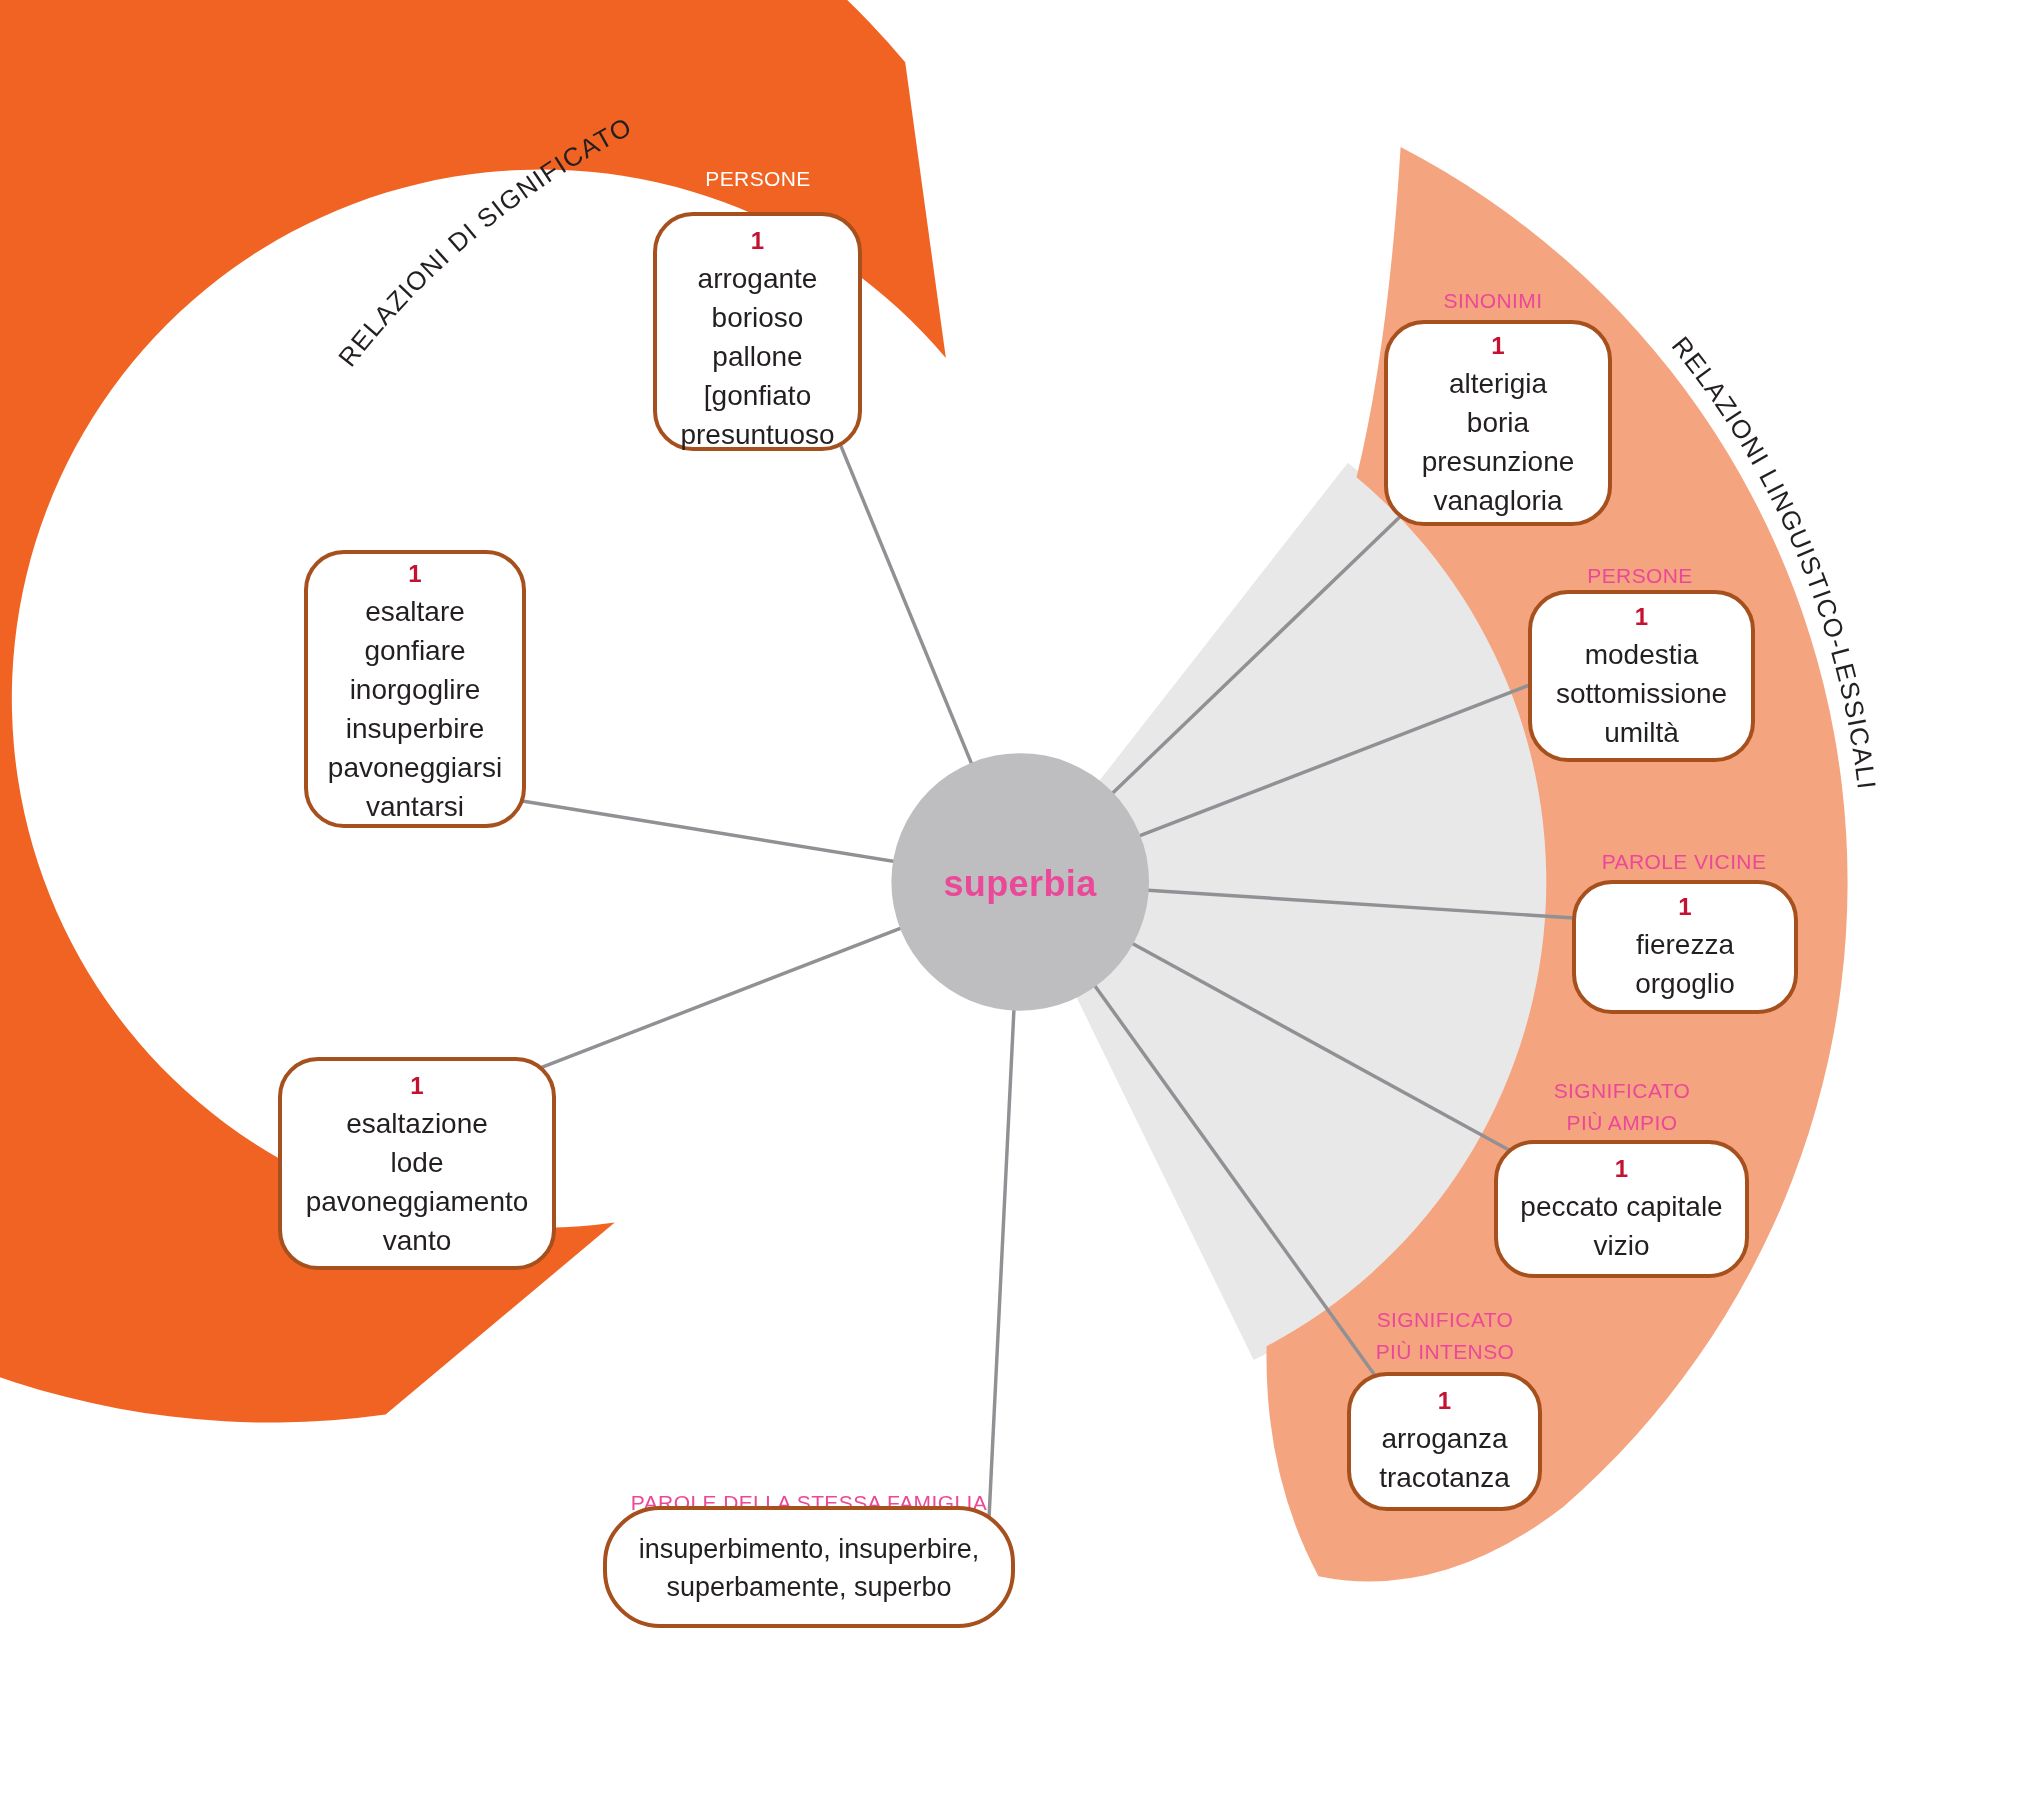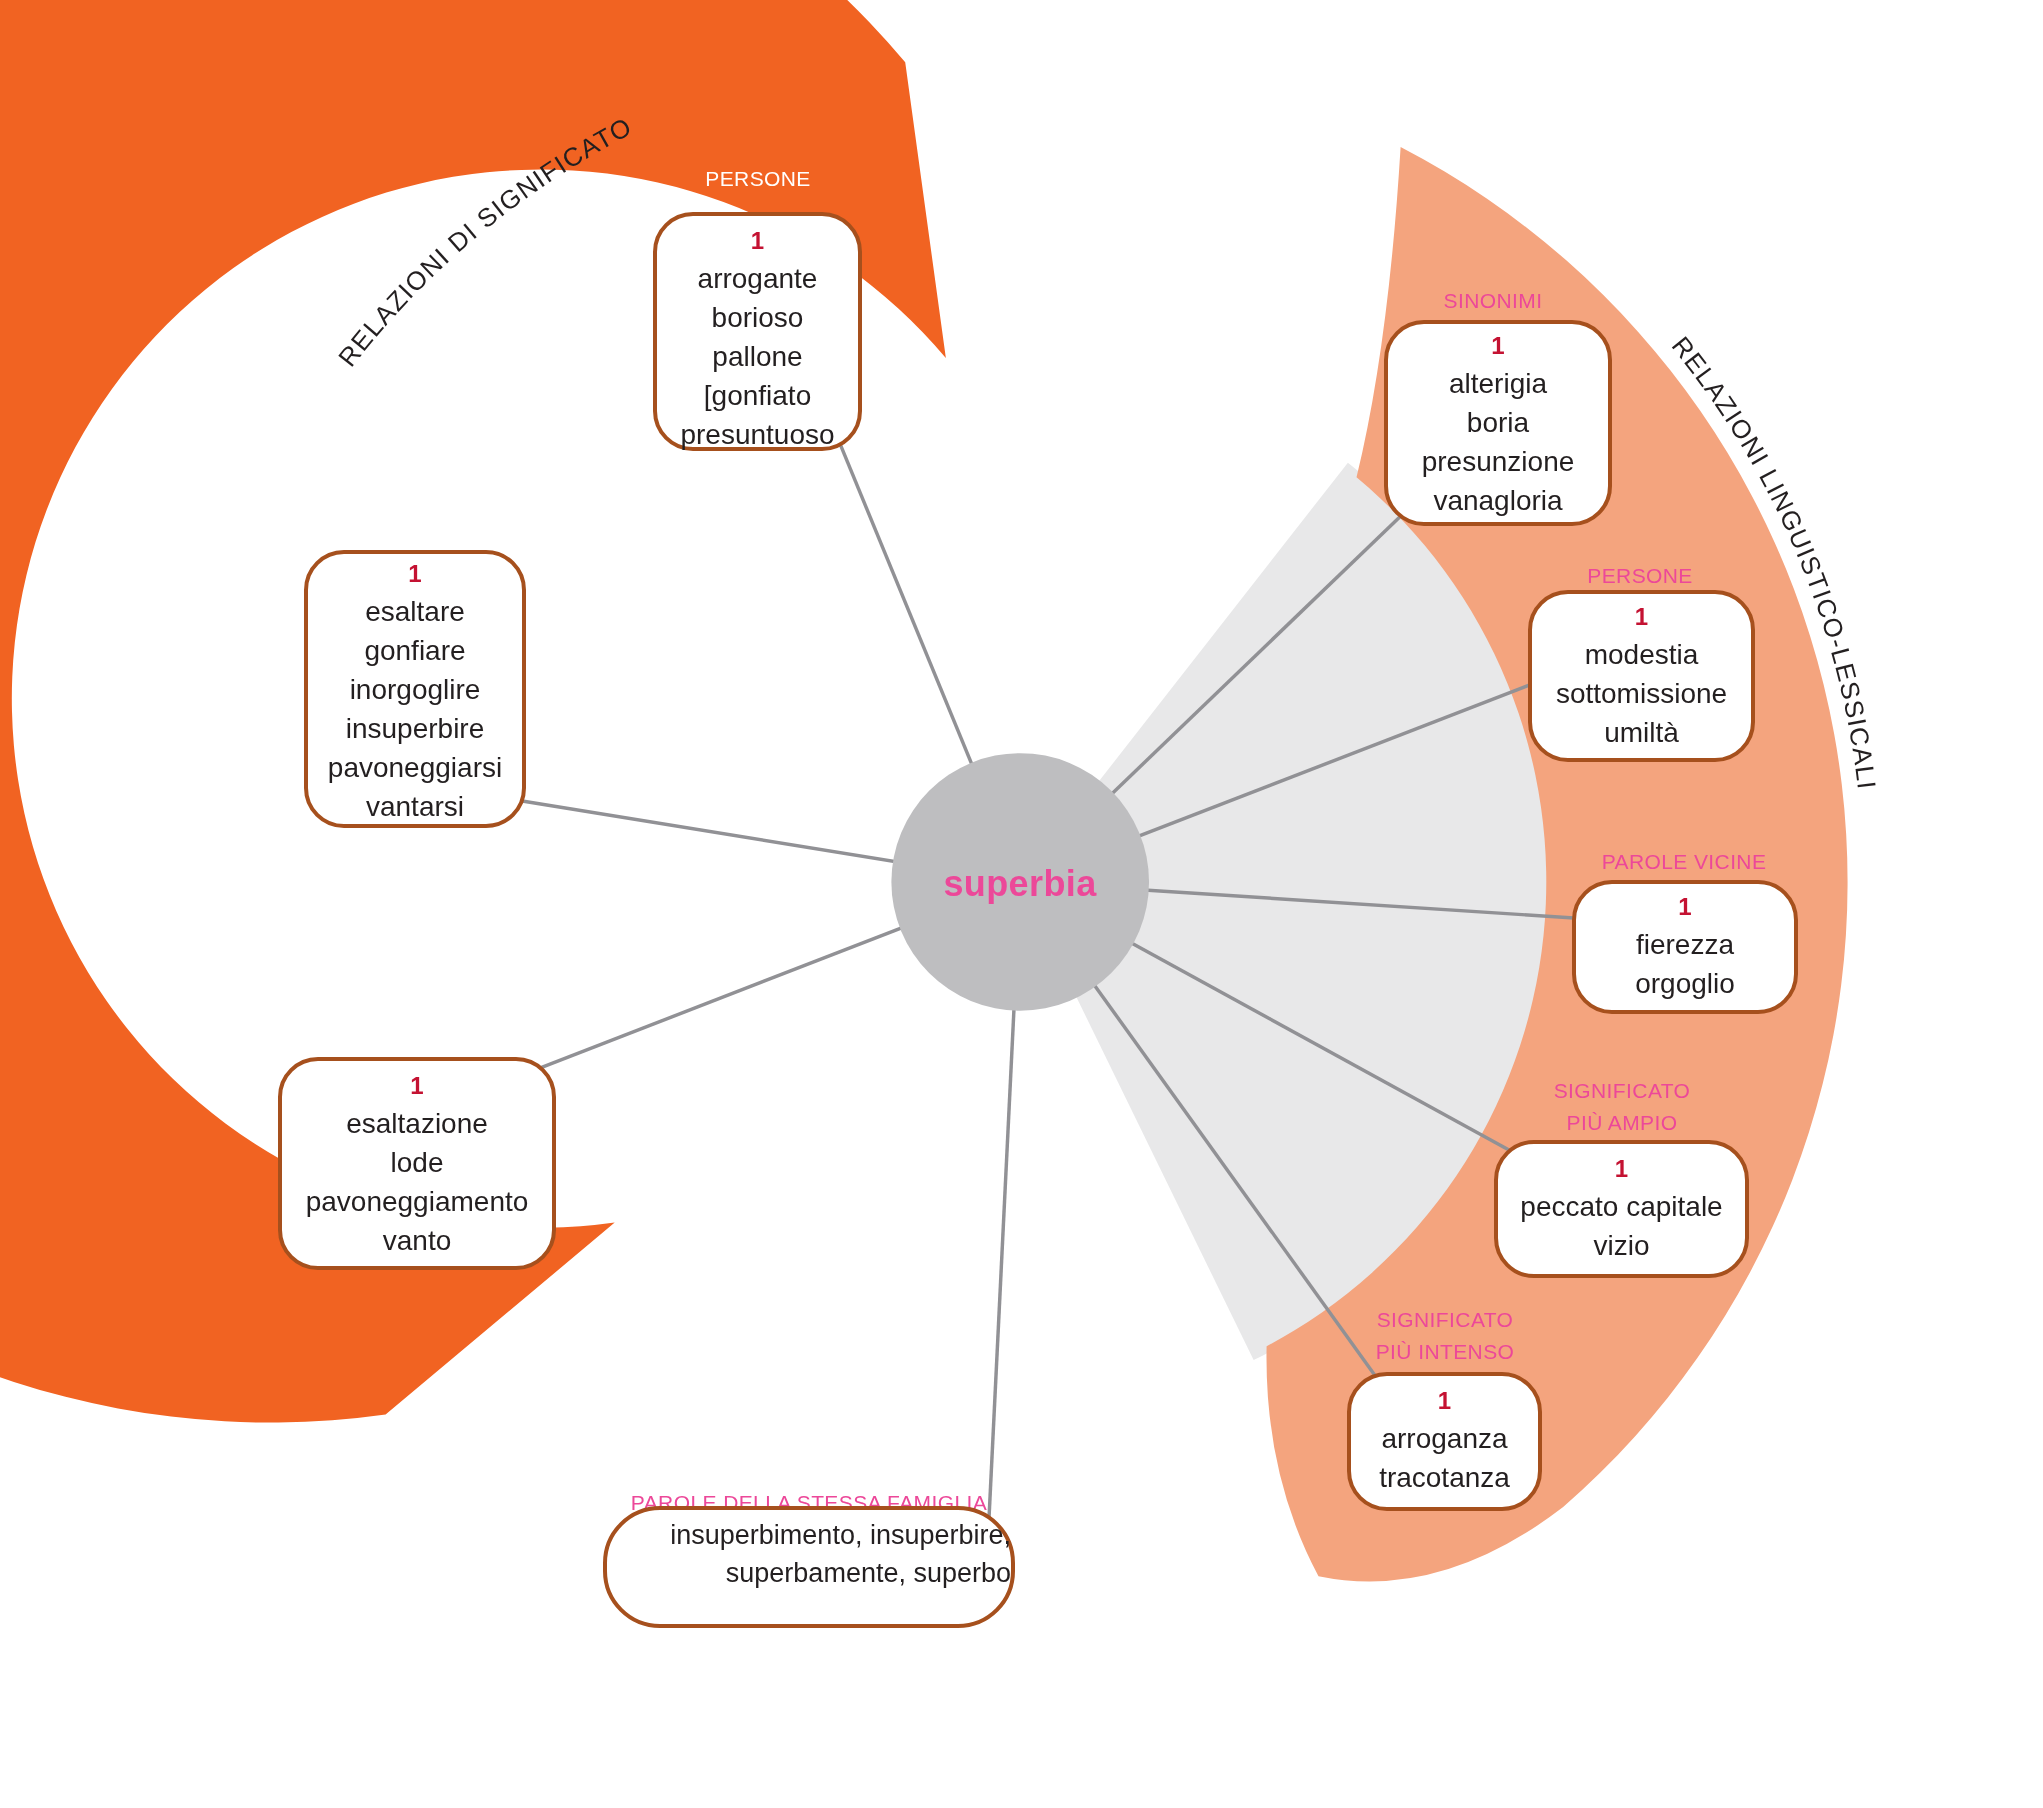--- a/index.html
+++ b/index.html
@@ -127,19 +127,19 @@
     <div class="words">peccato capitale
 vizio</div>
   </div>
 
   <div class="node" style="left:1347px;top:1372px;width:195px;height:139px;padding-top:7px;">
     <div class="sense">1</div>
     <div class="words">arroganza
 tracotanza</div>
   </div>
 
-  <div class="node famiglia-box" style="left:603px;top:1506px;width:412px;height:122px;padding-top:6px;text-align:right;">
+  <div class="node famiglia-box" style="left:603px;top:1506px;width:412px;height:122px;padding-top:20px;">
     <div class="words">insuperbimento, insuperbire,
 superbamente, superbo</div>
   </div>
 
 </div>
 
 
 </body></html>

